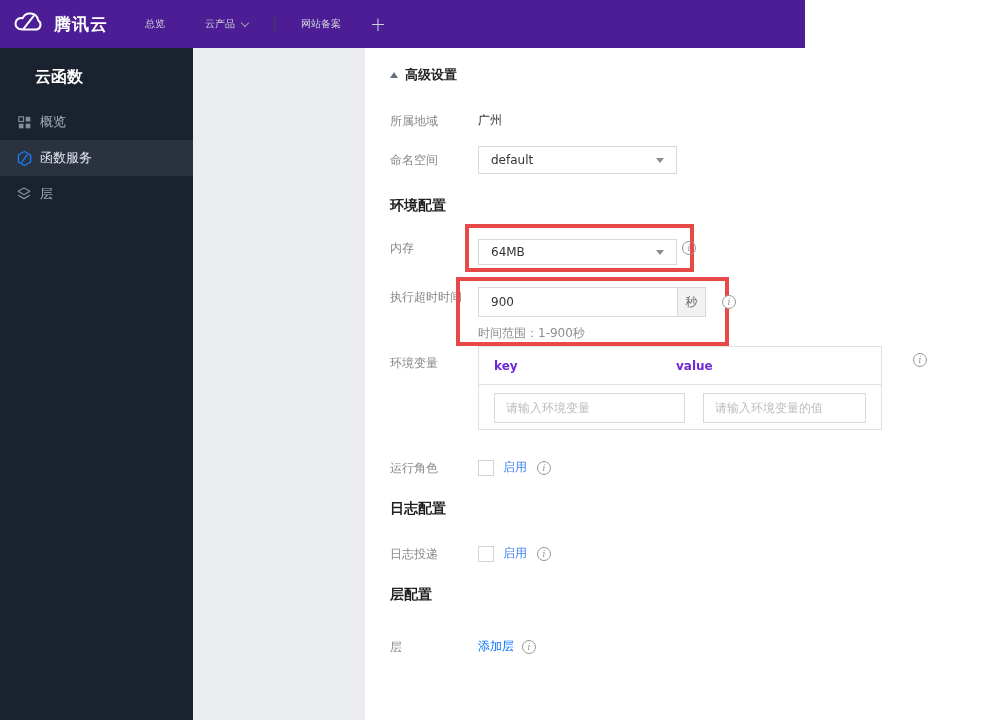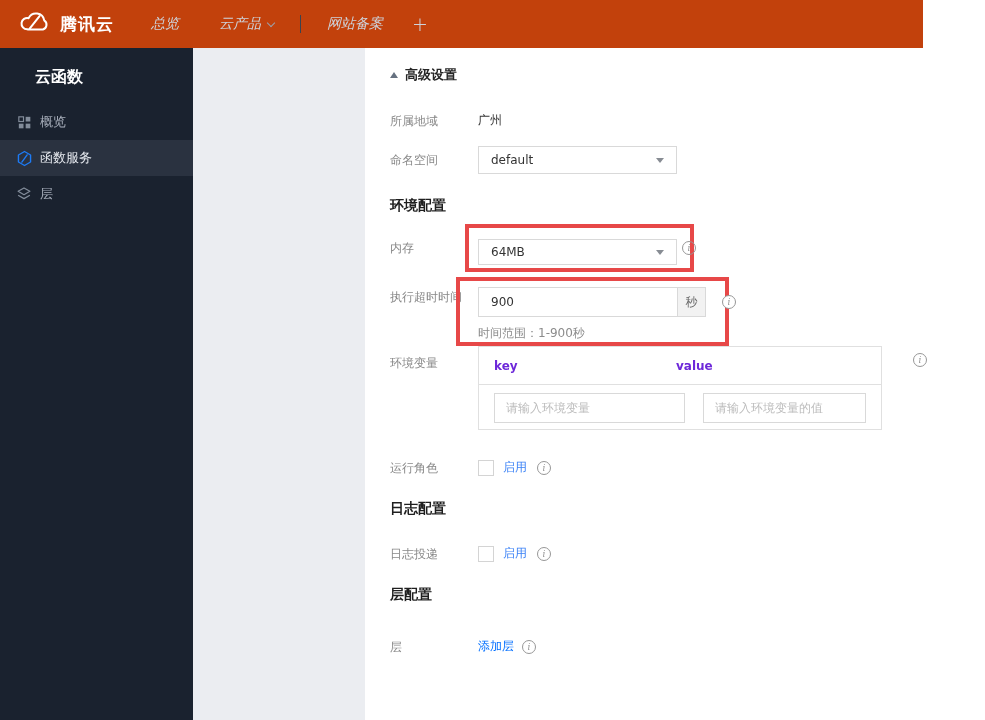--- a/index.html
+++ b/index.html
@@ -1,24 +1,24 @@
 <!DOCTYPE html>
 <html><head>
 <meta charset="utf-8">
 <style>
   * { margin:0; padding:0; box-sizing:border-box; }
   html,body { width:985px; height:720px; overflow:hidden; background:#fff;
     font-family:"DejaVu Sans","Liberation Sans",sans-serif; }
 
   
-  .navbar { position:absolute; left:0; top:0; width:923px; height:48px;
-    background:#c2410c; display:flex; align-items:center; padding-left:18px; }
+  .navbar { position:absolute; left:0; top:0; width:805px; height:48px;
+    background:#4c1d95; display:flex; align-items:center; padding-left:12px; }
   .logo-wrap { display:flex; align-items:center; cursor:pointer; }
   .brand { color:#ffffff; font-size:17px; font-weight:bold; margin-left:9px; letter-spacing:1px; }
-  .nav-item { color:#ced3db; font-size:14px; cursor:pointer; display:flex; align-items:center;font-style:italic; }
+  .nav-item { color:#ced3db; font-size:10px; cursor:pointer; display:flex; align-items:center; }
   .nav-item.first { margin-left:37px; }
   .nav-item.prod { margin-left:40px; }
   .chevron-down { display:inline-block; width:6px; height:6px; border-right:1.5px solid #9aa1ac;
     border-bottom:1.5px solid #9aa1ac; transform:rotate(45deg); margin-left:7px; margin-top:-3px; }
   .nav-divider { width:1px; height:18px; background:#3a434f; margin-left:26px; }
   .nav-item.beian { margin-left:26px; }
   .nav-plus { color:#ced3db; font-size:19px; margin-left:29px; cursor:pointer; font-weight:300; }
 
   
   .sidebar { position:absolute; left:0; top:48px; width:193px; bottom:0; background:#1a222f; }

